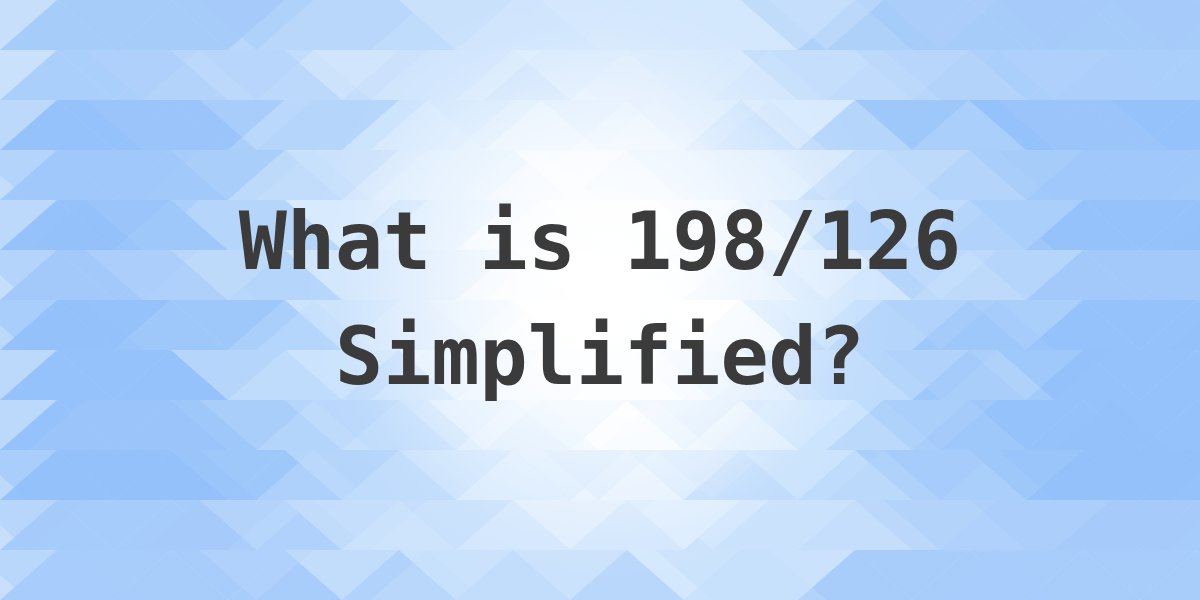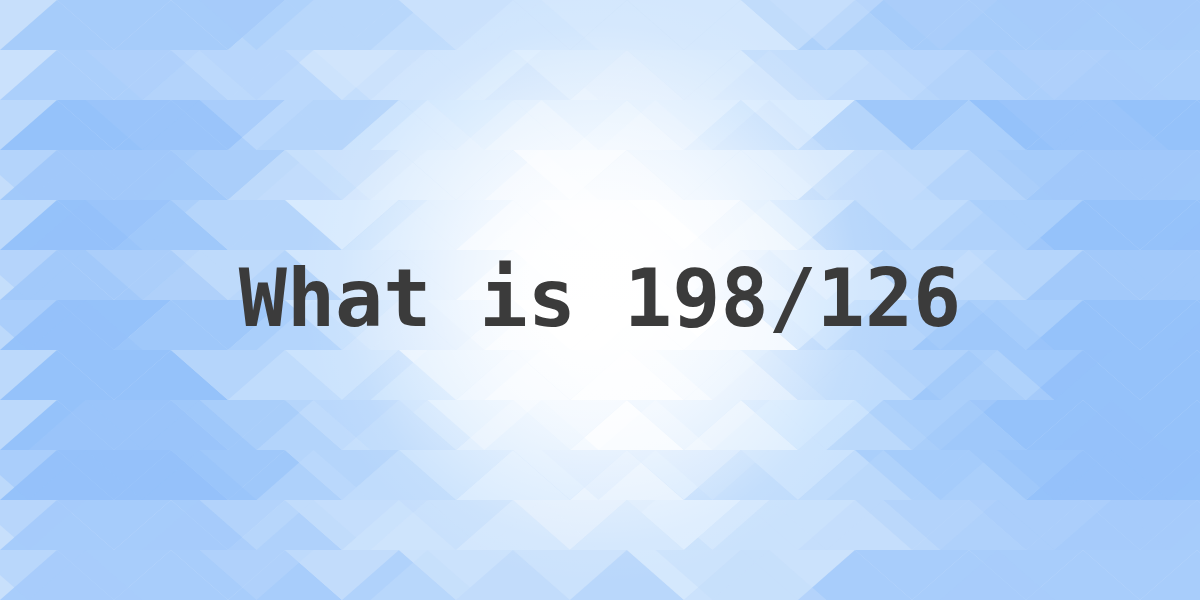--- a/index.html
+++ b/index.html
@@ -559,15 +559,16 @@
       <rect x="0" y="250" width="1200" height="50" fill="#ffffff" opacity="0.129"></rect>
       <rect x="0" y="500" width="1200" height="50" fill="#ffffff" opacity="0.169"></rect>
       <rect x="0" y="550" width="1200" height="50" fill="#ffffff" opacity="0.184"></rect>
       <rect x="0" y="600" width="1200" height="50" fill="#ffffff" opacity="0.103"></rect>
     </svg>
 
   <div id="glow"></div>
 
   <div id="headline">
     <div class="headline-line">What is 198/126</div>
+    <div class="headline-line">Simplified?</div>
   </div>
 
 </div>
 
 </body></html>

